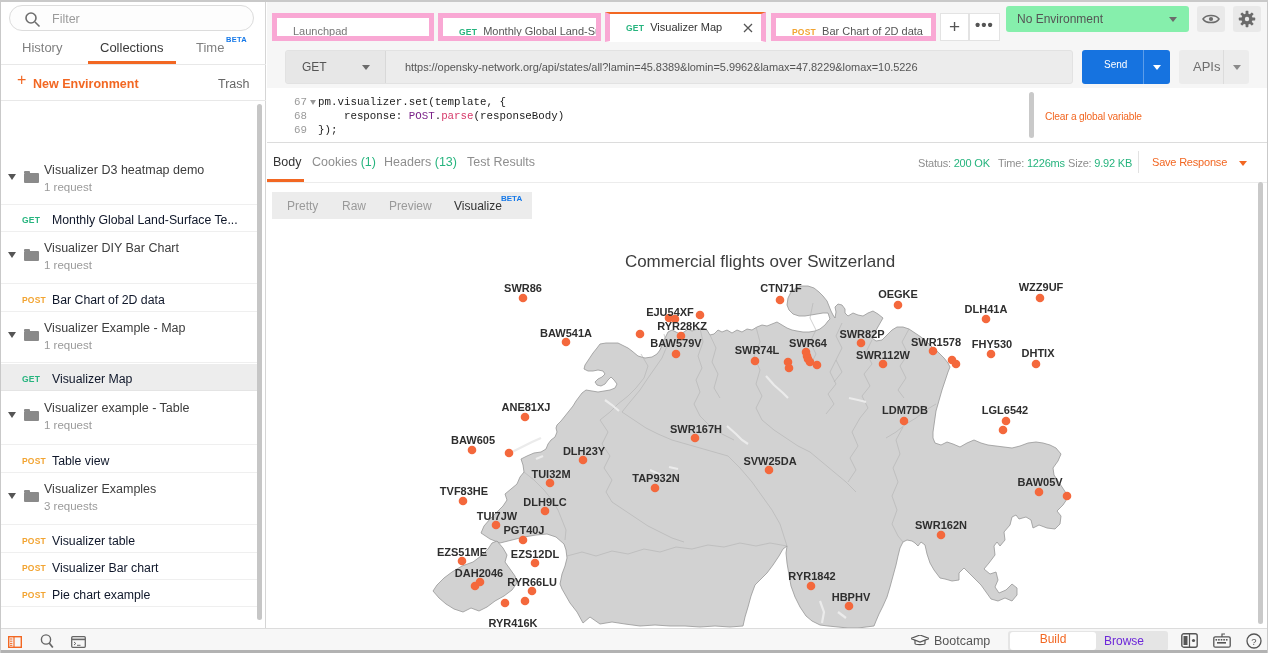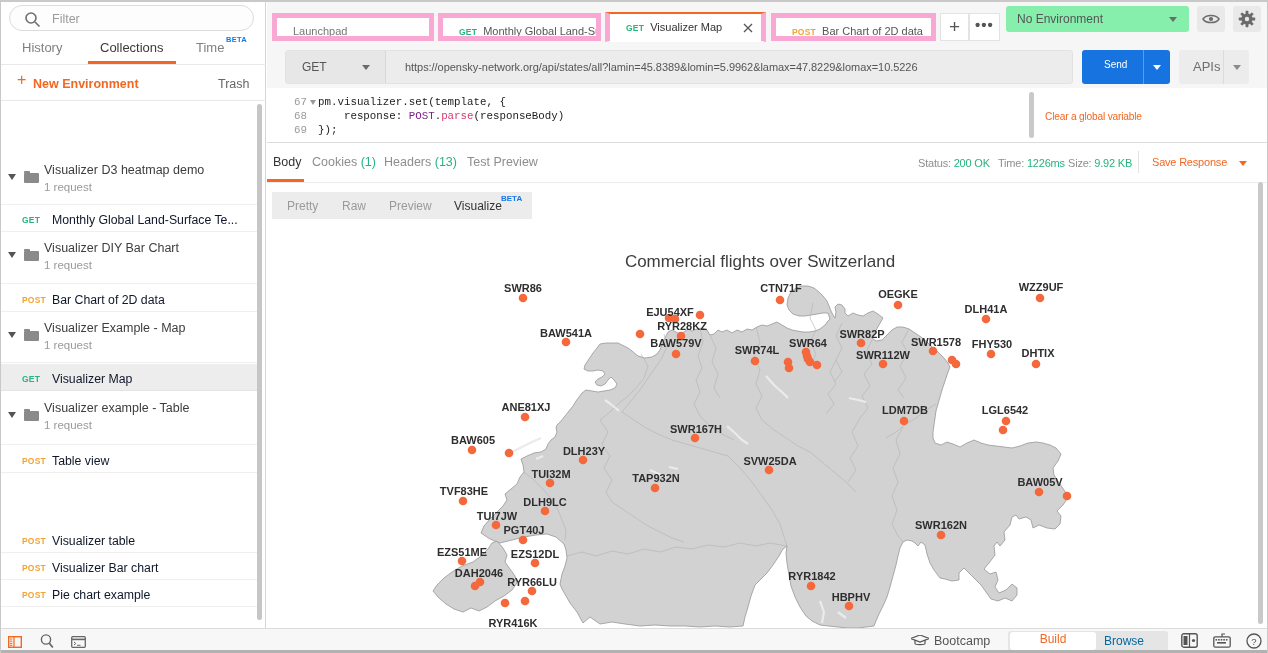--- a/index.html
+++ b/index.html
@@ -60,21 +60,21 @@
 #bodyu{position:absolute;left:0;top:36px;width:37px;height:3px;background:#f26722}
 .meta{position:absolute;top:14px;font-size:11px;letter-spacing:-.2px;color:#8e8e8e;white-space:nowrap}
 .green{color:#26b47e}
 
 #pill{position:absolute;left:272px;top:192px;width:260px;height:27px;background:#ececec;border-radius:0;font-size:12px;color:#9a9a9a}
 #pill span{position:absolute;top:7px}
 
 #footer{position:absolute;left:0;top:628px;width:1268px;height:25px;background:#f7f7f7;border-top:1px solid #dcdcdc}
 #seg{position:absolute;left:1008px;top:2px;width:160px;height:20px;background:#e5e5e5;border-radius:3px}
 #seg .chip{position:absolute;left:2px;top:1px;width:86px;height:18px;background:#fff;border-radius:3px;text-align:center;font-size:12px;color:#f26722}
-#seg .browse{position:absolute;left:96px;top:3px;font-size:12px;color:#0369a1}
+#seg .browse{position:absolute;left:96px;top:3px;font-size:12px;color:#6d28d9}
 .ficon{position:absolute;top:3px}
 
 #map{position:absolute;left:267px;top:224px}
 .ml{font-family:"Liberation Sans",sans-serif;font-size:11px;font-weight:bold;fill:#2e2e2e;text-anchor:middle}
 .cb{fill:none;stroke:#b2b2b2;stroke-width:.6}
 .lk{fill:none;stroke:#ebebeb;stroke-width:2.2}
 #title{font-family:"Liberation Sans",sans-serif;font-size:17px;fill:#3d3d3d;text-anchor:middle}
 #mapscroll{position:absolute;left:1258px;top:182px;width:5px;height:442px;background:#c9c9c9;border-radius:3px}
 </style></head>
 <body>
@@ -138,20 +138,26 @@
   </div>
   <div class="row crow" style="top:392px;height:53px">
     <div class="caret-d" style="top:20px"></div>
     <div class="folder" style="top:19px"></div>
     <div class="title">Visualizer example - Table</div>
     <div class="sub">1 request</div>
   </div>
   <div class="row rrow" style="top:446px">
     <span class="badge post">POST</span>
     <span class="name">Table view</span>
+  </div>
+  <div class="row crow" style="top:473px;height:52px">
+    <div class="caret-d" style="top:20px"></div>
+    <div class="folder" style="top:19px"></div>
+    <div class="title">Visualizer Examples</div>
+    <div class="sub">3 requests</div>
   </div>
   <div class="row rrow" style="top:526px">
     <span class="badge post">POST</span>
     <span class="name">Visualizer table</span>
   </div>
   <div class="row rrow" style="top:553px">
     <span class="badge post">POST</span>
     <span class="name">Visualizer Bar chart</span>
   </div>
   <div class="row rrow" style="top:580px">
@@ -237,21 +243,21 @@
   <span class="ln" style="left:16px;top:36px">69</span>
   <span class="cl" style="top:36px">});</span>
   <div id="codescroll"></div>
   <span id="snippet">Clear a global variable</span>
 </div>
 
 <div id="resp">
   <span class="rtab" style="left:6px;color:#333">Body</span>
   <span class="rtab" style="left:45px">Cookies <span class="green">(1)</span></span>
   <span class="rtab" style="left:117px">Headers <span class="green">(13)</span></span>
-  <span class="rtab" style="left:200px">Test Preview</span>
+  <span class="rtab" style="left:200px">Test Results</span>
   <div id="bodyu"></div>
   <span class="meta" style="left:651px">Status: <span class="green">200 OK</span></span>
   <span class="meta" style="left:731px">Time: <span class="green">1226ms</span></span>
   <span class="meta" style="left:801px">Size: <span class="green">9.92 KB</span></span>
   <div style="position:absolute;left:871px;top:8px;width:1px;height:22px;background:#e2e2e2"></div>
   <span class="meta" style="left:885px;font-size:11px;top:13px;color:#f26722;letter-spacing:-.2px">Save Response</span>
   <span class="tri" style="position:absolute;left:972px;top:18px;border-top-color:#f26722"></span>
 </div>
 
 <div id="pill">

